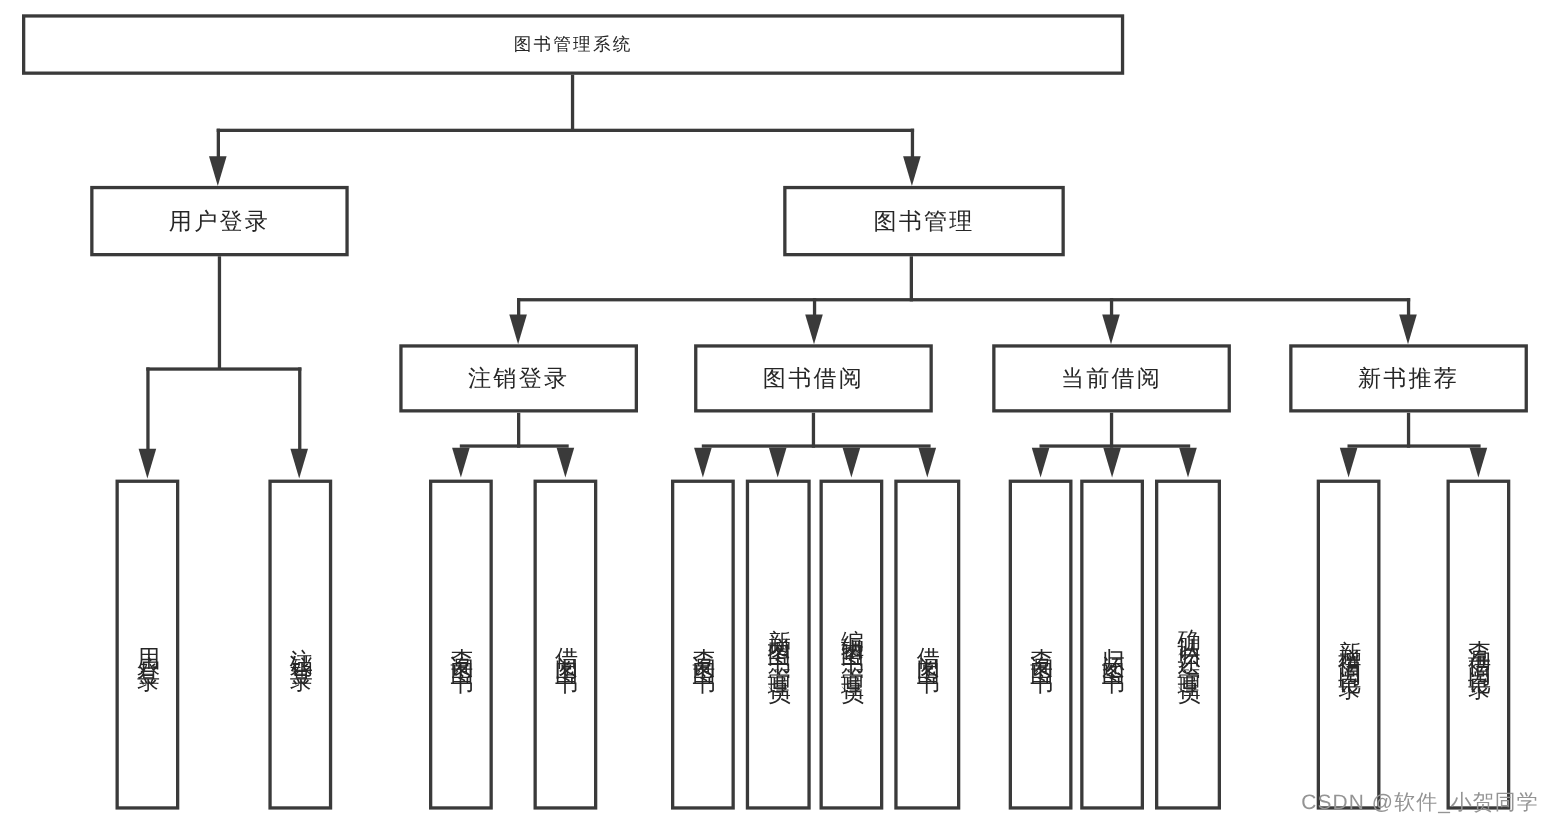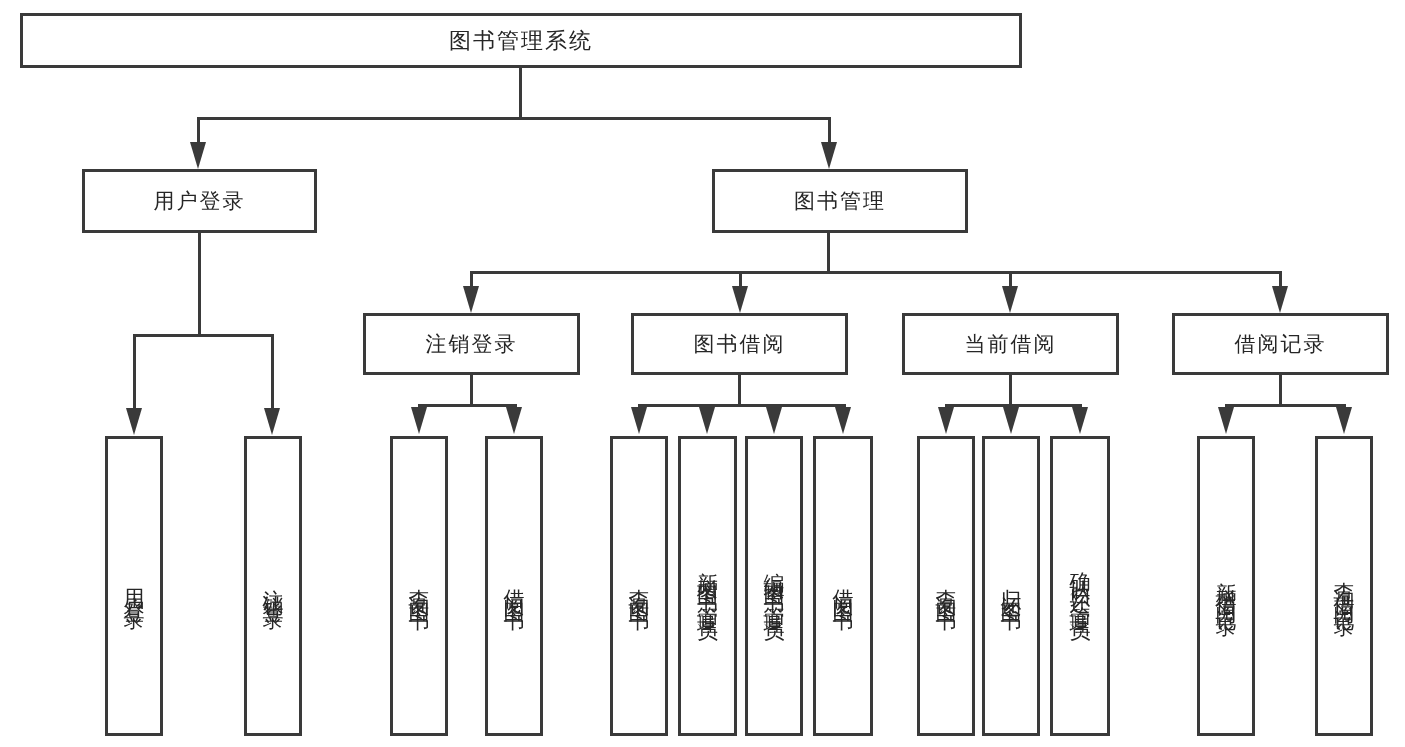--- a/index.html
+++ b/index.html
@@ -119,41 +119,41 @@
   <div class="arrow" style="left:938px;top:407px"></div>
   <div class="arrow" style="left:1003px;top:407px"></div>
   <div class="arrow" style="left:1072px;top:407px"></div>
 
   <div class="vl" style="left:1279px;top:375px;height:32px"></div>
   <div class="hl" style="left:1225px;top:404px;width:121px"></div>
   <div class="arrow" style="left:1218px;top:407px"></div>
   <div class="arrow" style="left:1336px;top:407px"></div>
 
   <div class="hbox" style="left:20px;top:13px;width:1002px;height:55px">
-    <span style="font-size:22px">图书管理系统</span>
+    <span style="font-size:16px">图书管理系统</span>
   </div>
 
   <div class="hbox" style="left:82px;top:169px;width:235px;height:64px">
     <span>用户登录</span>
   </div>
   <div class="hbox" style="left:712px;top:169px;width:256px;height:64px">
     <span>图书管理</span>
   </div>
 
   <div class="hbox" style="left:363px;top:313px;width:217px;height:62px">
     <span>注销登录</span>
   </div>
   <div class="hbox" style="left:902px;top:313px;width:217px;height:62px">
     <span>当前借阅</span>
   </div>
   <div class="hbox" style="left:631px;top:313px;width:217px;height:62px">
     <span>图书借阅</span>
   </div>
   <div class="hbox" style="left:1172px;top:313px;width:217px;height:62px">
-    <span>借阅记录</span>
+    <span>新书推荐</span>
   </div>
 
   <div class="vbox" style="left:105px">
     <span>用户登录</span>
   </div>
   <div class="vbox" style="left:244px">
     <span>注销登录</span>
   </div>
 
   <div class="vbox" style="left:390px">
@@ -186,14 +186,15 @@
     <span>确认归还（管理员）</span>
   </div>
 
   <div class="vbox" style="left:1197px">
     <span>新增借阅记录</span>
   </div>
   <div class="vbox" style="left:1315px">
     <span>查询借阅记录</span>
   </div>
 
+  <div class="watermark">CSDN @软件_小贺同学</div>
 
 </div>
 
 </body></html>

